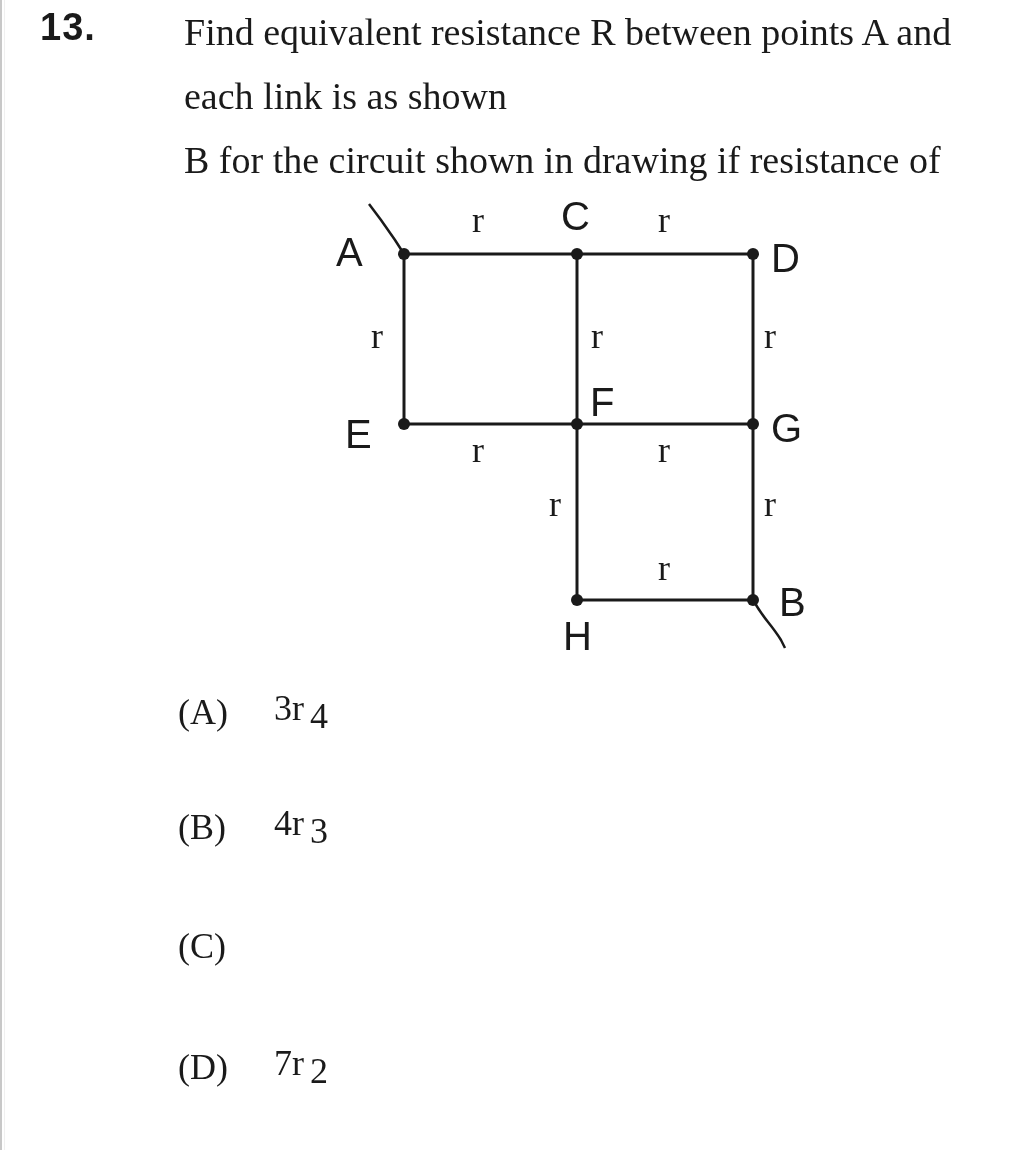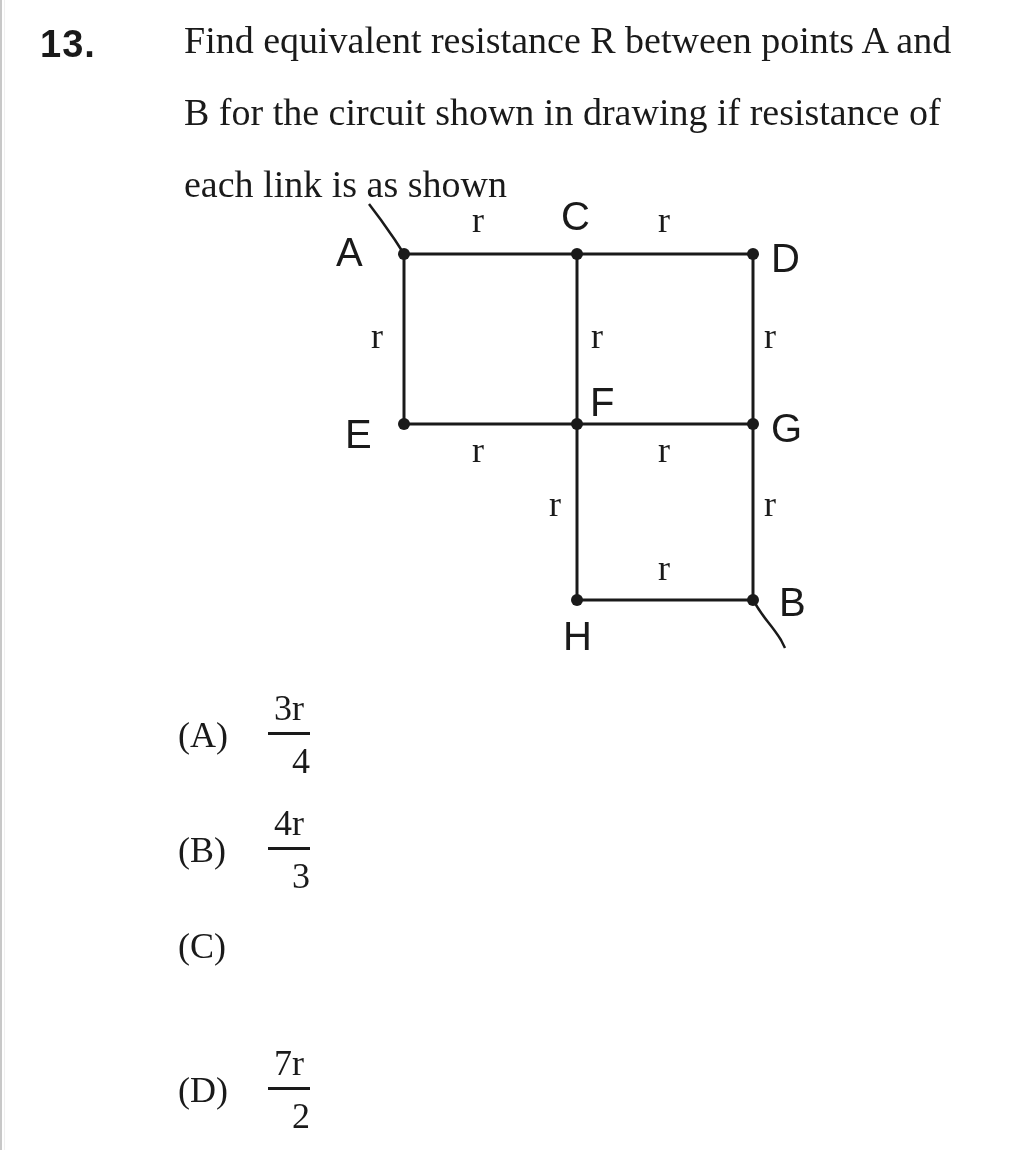--- a/index.html
+++ b/index.html
@@ -32,56 +32,54 @@
       background: #f0f0f0;
     }
     .q-number {
       position: absolute;
       left: 40px;
       top: 6px;
       font-size: 38px;
       font-weight: bold;
       font-family: "Liberation Sans", "DejaVu Sans", sans-serif;
       letter-spacing: 1px;
-      margin-top: 17px;
     }
     .q-text {
       position: absolute;
       left: 184px;
       top: 0px;
       width: 800px;
       font-size: 38px;
       line-height: 64px;
     }
     .q-line {
       display: block;
       white-space: nowrap;
-      margin-top: 8px;
     }
     .diagram {
       position: absolute;
       left: 0;
       top: 0;
       width: 1024px;
       height: 700px;
     }
     .option {
       position: absolute;
       left: 178px;
       display: flex;
       align-items: center;
       font-size: 36px;
     }
     .option-label {
       width: 90px;
     }
     .fraction {
       display: inline-flex;
-      flex-direction: column;
-      align-items: flex-end;
+      flex-direction: row;
+      align-items: flex-start;
       line-height: 1;
     }
     .frac-num {
       padding: 0 6px 6px 6px;
       font-size: 36px;
     }
     .frac-bar {
       height: 3px;
       background: #1a1a1a;
       align-self: stretch;
@@ -94,22 +92,22 @@
 </head>
 <body>
 
 <div class="left-border"></div>
 <div class="left-border-inner"></div>
 
 <div class="q-number">13.</div>
 
 <div class="q-text">
   <span class="q-line">Find equivalent resistance R between points A and</span>
+  <span class="q-line">each link is as shown</span>
   <span class="q-line">B for the circuit shown in drawing if resistance of</span>
-  <span class="q-line">each link is as shown</span>
 </div>
 
 <svg class="diagram" viewBox="0 0 1024 700" width="1024" height="700" xmlns="http://www.w3.org/2000/svg">
   <g stroke="#1a1a1a" stroke-width="3" fill="none">
     <line x1="404" y1="254" x2="577" y2="254"></line>
     <line x1="577" y1="254" x2="753" y2="254"></line>
     <line x1="404" y1="254" x2="404" y2="424"></line>
     <line x1="577" y1="254" x2="577" y2="424"></line>
     <line x1="753" y1="254" x2="753" y2="424"></line>
     <line x1="404" y1="424" x2="577" y2="424"></line>

